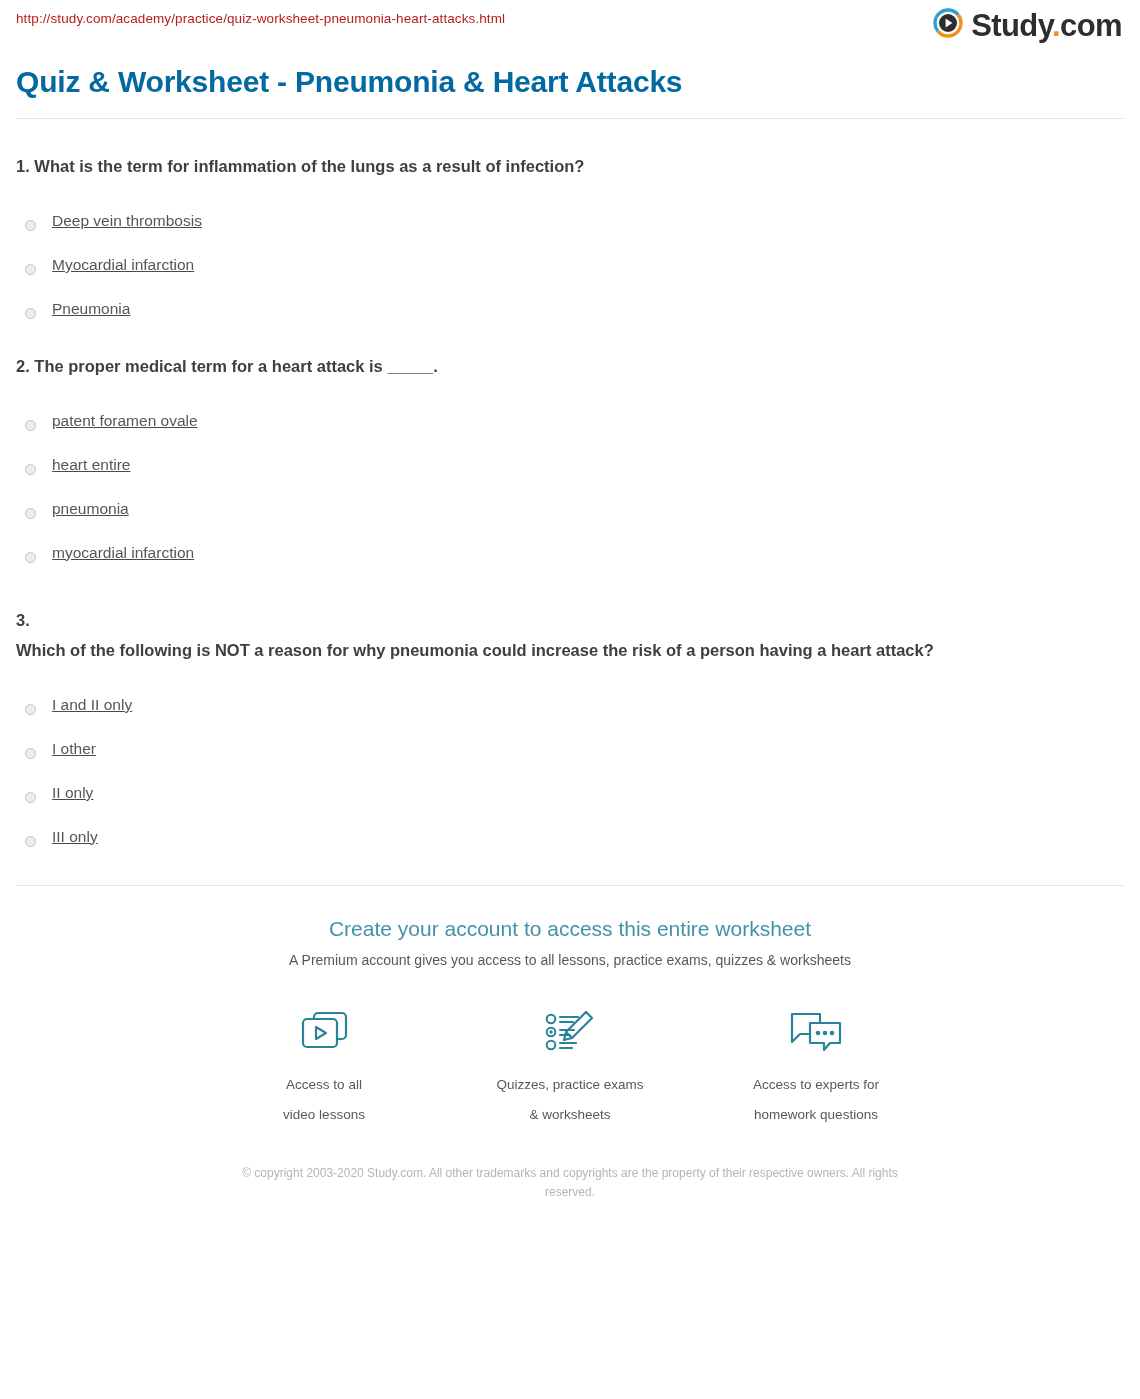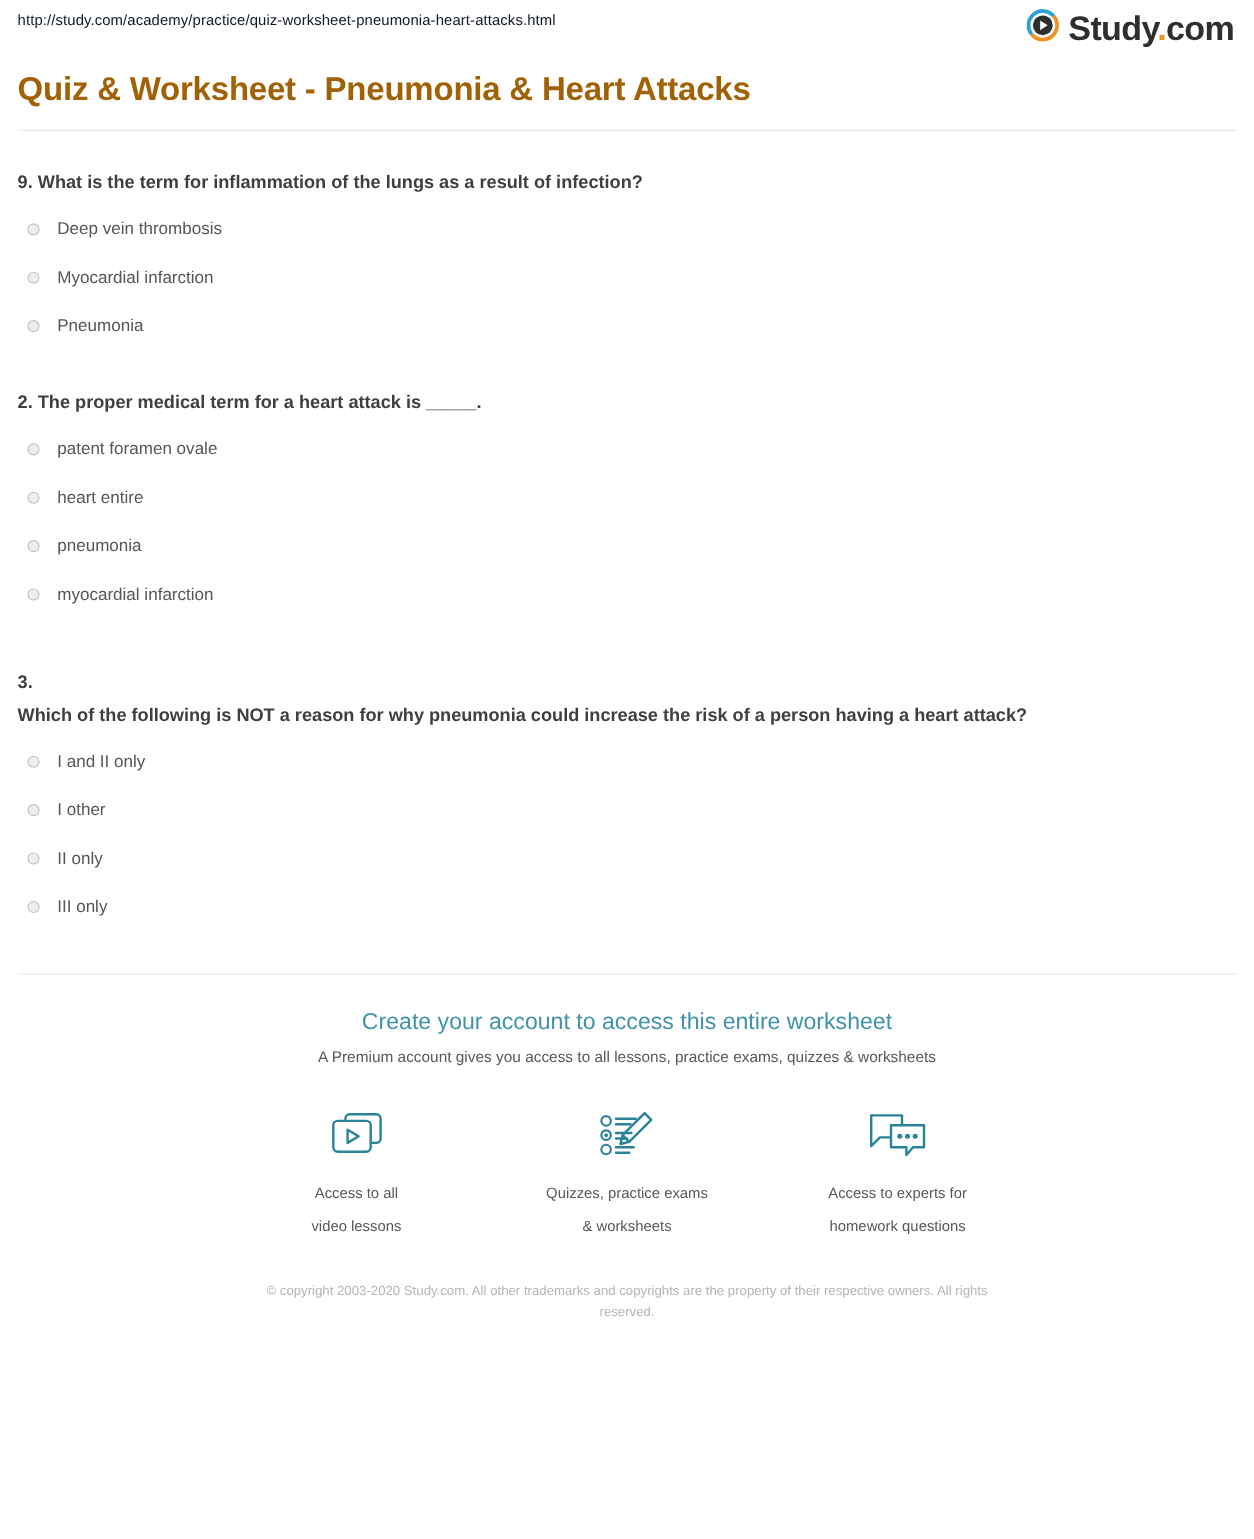--- a/index.html
+++ b/index.html
@@ -26,21 +26,21 @@
     position: relative;
     height: 56px;
     padding: 0 16px;
     box-sizing: border-box;
   }
   .url {
     position: absolute;
     left: 16px;
     top: 11px;
     font-size: 13.5px;
-    color: #0f172a;
+    color: #b91c1c;
     letter-spacing: 0.1px;
     white-space: nowrap;
   }
   .logo {
     position: absolute;
     right: 18px;
     top: 8px;
     display: flex;
     align-items: center;
     gap: 8px;
@@ -57,21 +57,21 @@
   .logo-text .tld { color: #2e2e2e; }
 
   
   .title-wrap {
     padding: 0 16px;
   }
   h1.page-title {
     font-size: 30px;
     line-height: 1.2;
     font-weight: 700;
-    color: #a16207;
+    color: #0369a1;
     margin: 8px 0 18px 0;
     letter-spacing: -0.2px;
   }
   .rule {
     height: 1px;
     background: #e4e6e7;
     width: 100%;
     margin: 0;
     border: 0;
   }
@@ -91,22 +91,23 @@
     margin: 0 0 8px 0;
   }
 
   .options {
     list-style: none;
     margin: 0;
     padding: 0;
   }
   .option {
     display: flex;
-    align-items: center;
+    align-items: flex-end;
     height: 44px;
+    text-decoration: underline;
   }
   .radio {
     width: 11px;
     height: 11px;
     border-radius: 50%;
     border: 1px solid #c2c2c2;
     background: #ededed;
     box-sizing: border-box;
     margin-left: 9px;
     margin-right: 16px;
@@ -213,21 +214,21 @@
   <div class="title-wrap">
     <h1 class="page-title">Quiz &amp; Worksheet - Pneumonia &amp; Heart Attacks</h1>
   </div>
   <div style="padding:0 16px;">
       <div class="rule"></div>
     </div>
 
   <div class="content">
 
     <div class="question">
-      <p class="q-text">9. What is the term for inflammation of the lungs as a result of infection?</p>
+      <p class="q-text">1. What is the term for inflammation of the lungs as a result of infection?</p>
       <ul class="options">
         <li class="option">
           <span class="radio"></span>
           <span class="option-label">Deep vein thrombosis</span>
         </li>
         <li class="option">
           <span class="radio"></span>
           <span class="option-label">Myocardial infarction</span>
         </li>
         <li class="option">

